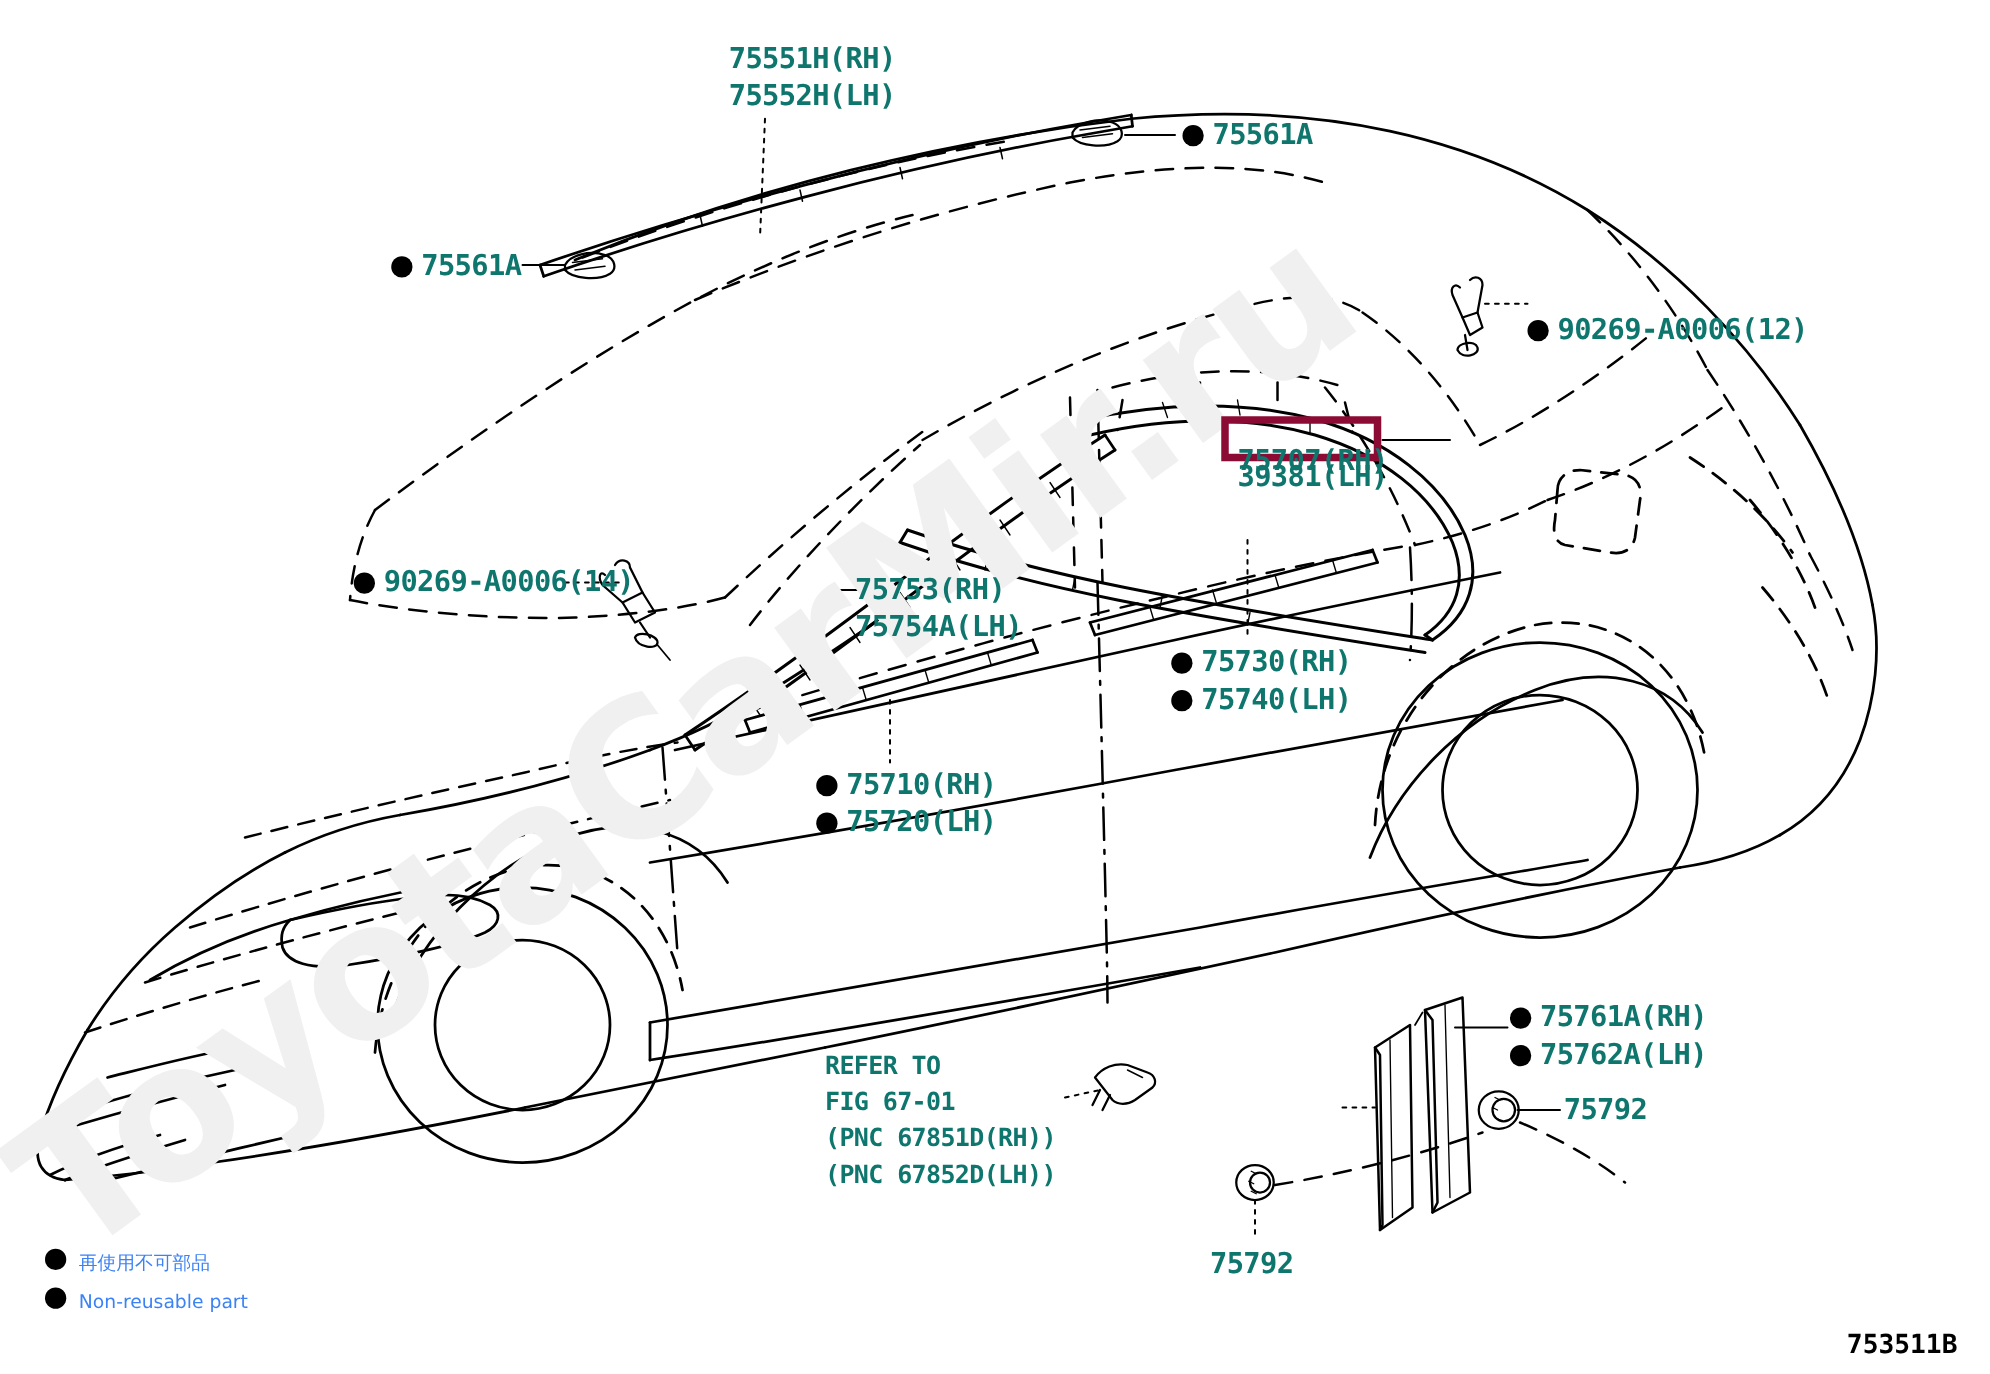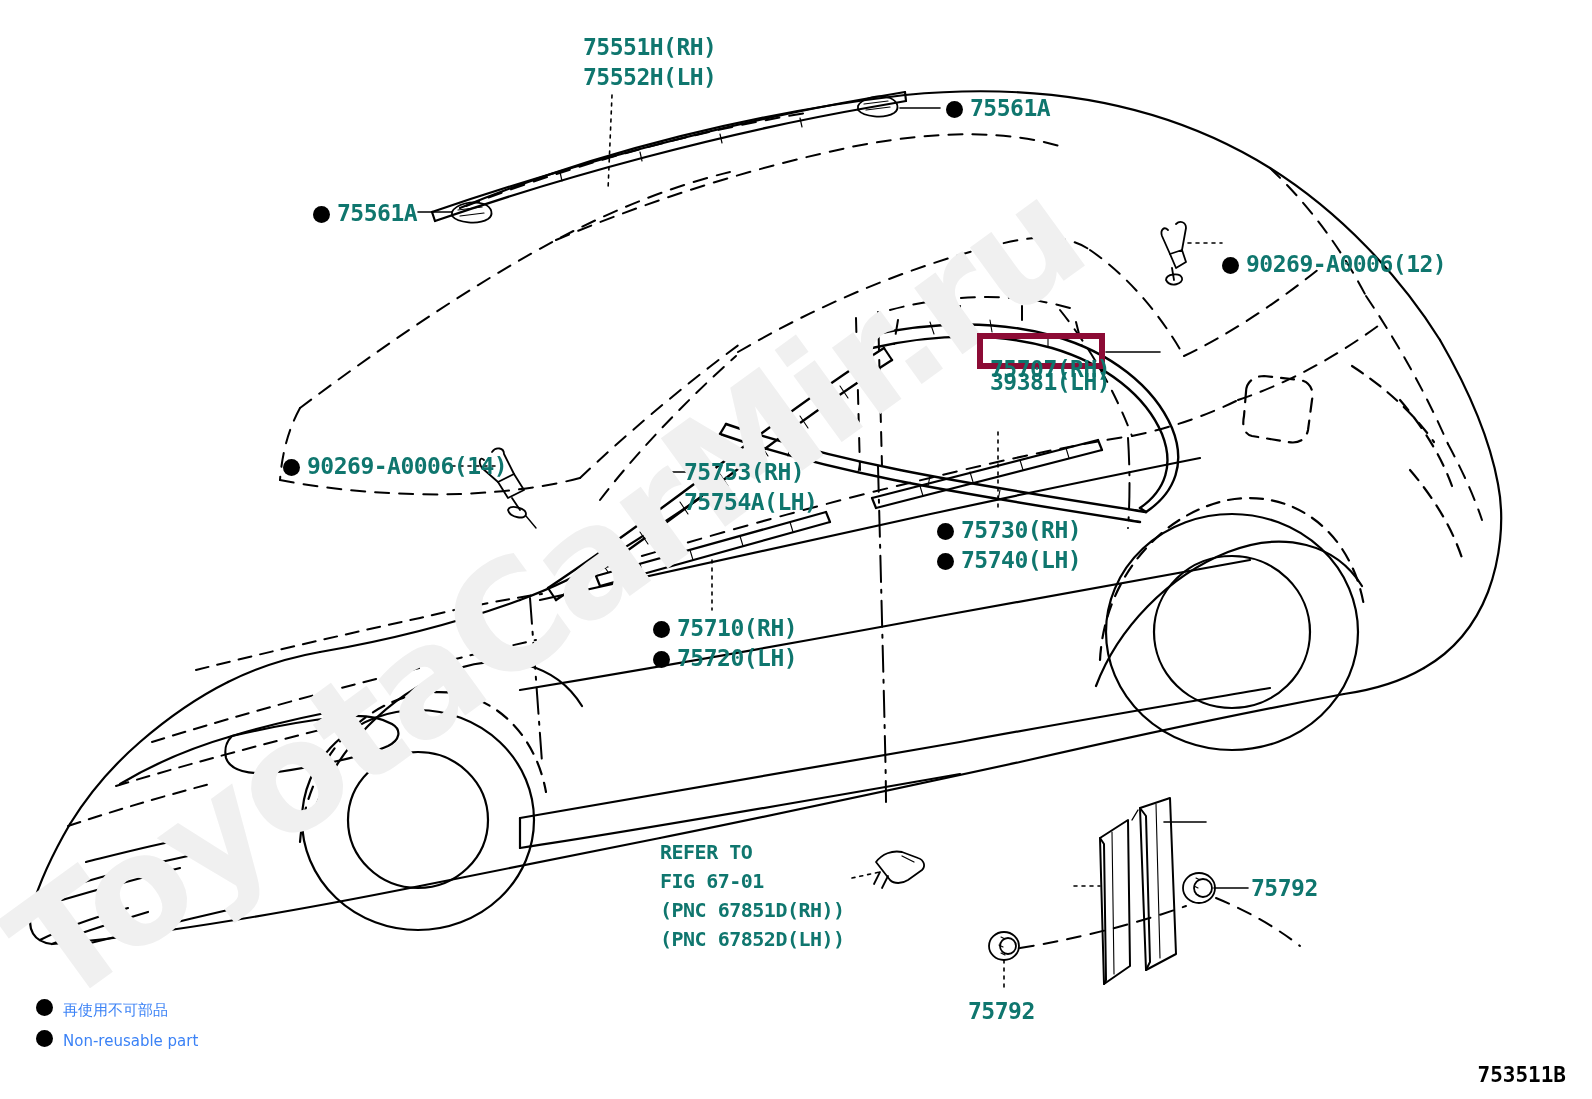--- a/index.html
+++ b/index.html
@@ -470,20 +470,24 @@
   </div>
 
   <div class="lbl small" style="left:660px; top:838px;">
     <div>REFER TO</div>
     <div>FIG 67-01</div>
     <div>(PNC 67851D(RH))</div>
     <div>(PNC 67852D(LH))</div>
   </div>
 
 
+  <div class="lbl" style="left:1208px; top:799px;">
+    <div><span class="bullet"></span><span>75761A(RH)</span></div>
+    <div><span class="bullet"></span><span>75762A(LH)</span></div>
+  </div>
 
   <div class="lbl" style="left:1251px; top:873px;">
     <span>75792</span>
   </div>
 
   <div class="lbl" style="left:968px; top:996px;">
     <span>75792</span>
   </div>
 
   <div class="legend">

